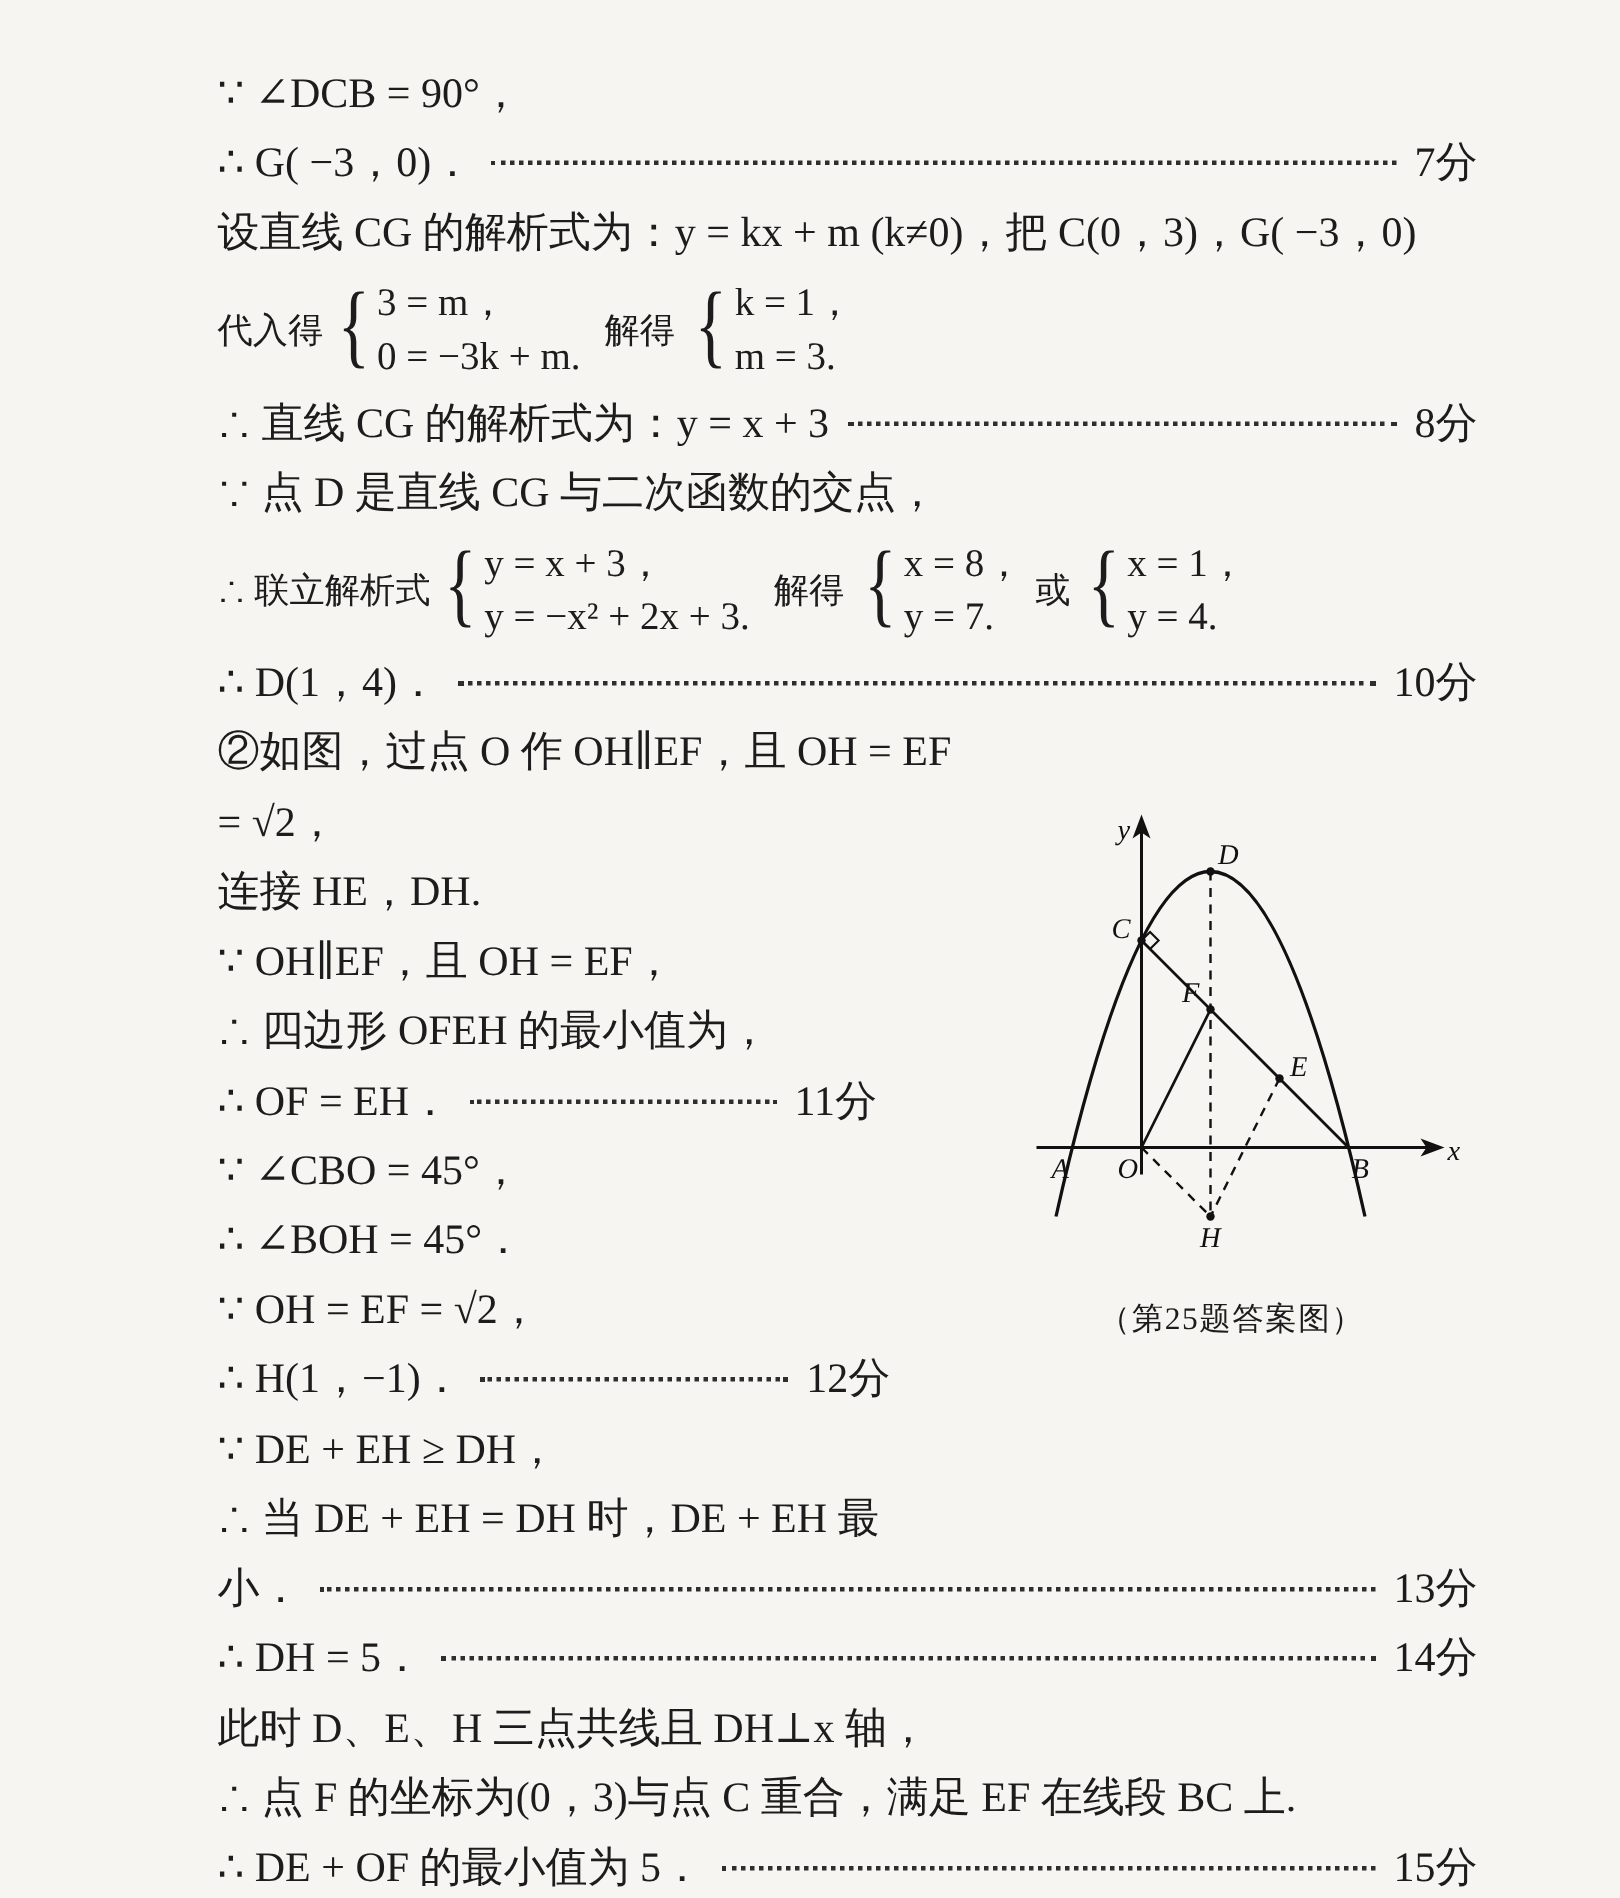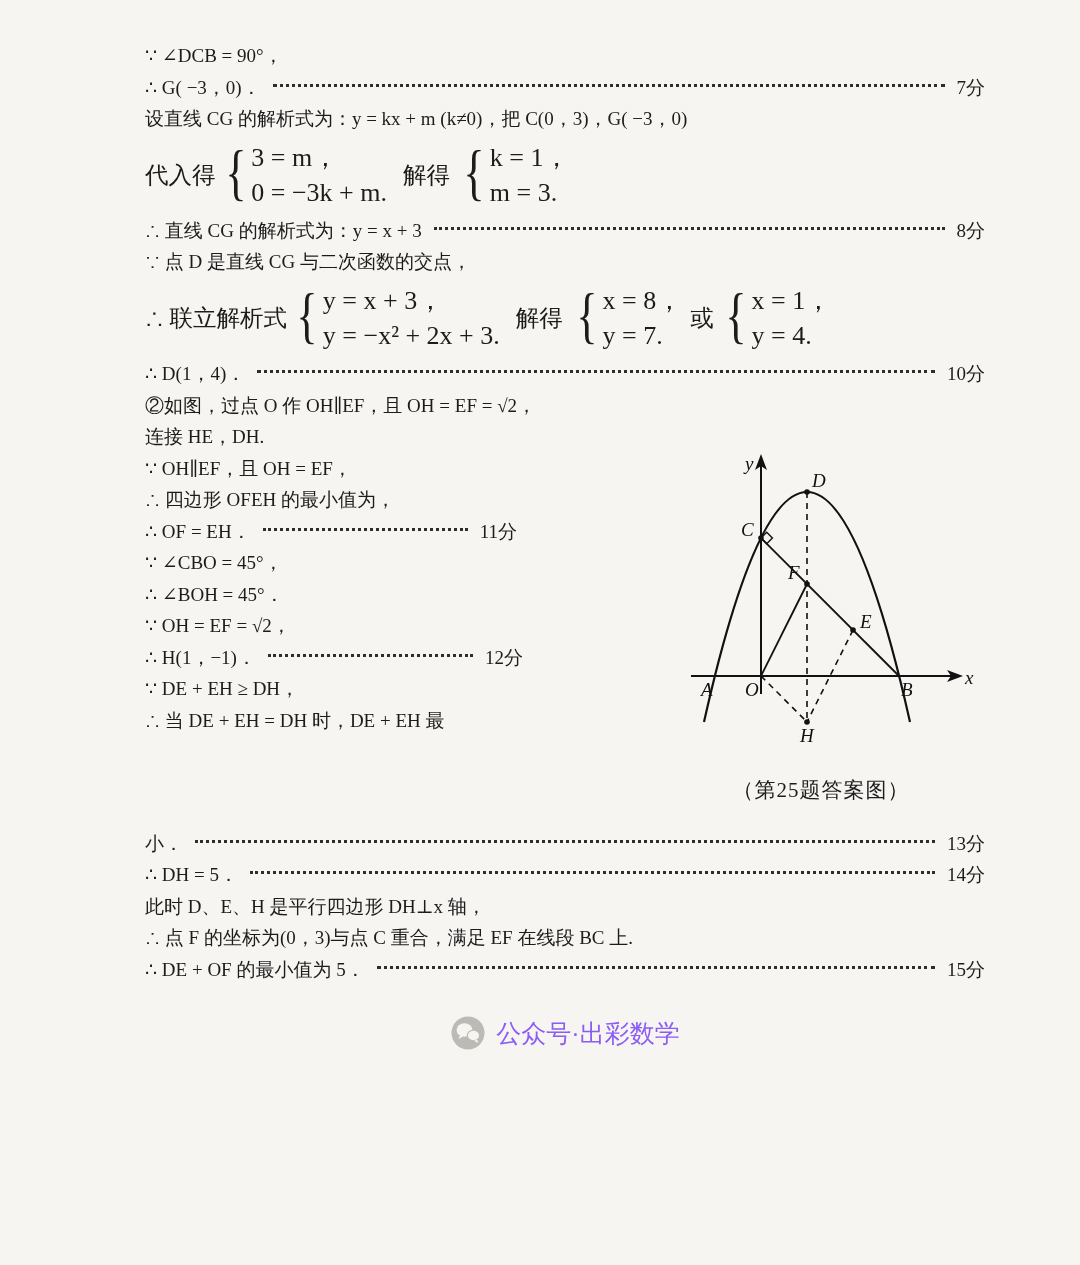--- a/index.html
+++ b/index.html
@@ -6,21 +6,21 @@
   html,body { width:1080px; }
   body {
     height:1265px; overflow:hidden;
     background:#f7f5f1;
     color:#1c1c1c;
     font-family:"Liberation Serif","DejaVu Serif",serif;
   }
   .page { padding:40px 95px 0 145px; }
   .line {
     display:flex; align-items:baseline;
-    font-size:19px; line-height:1.66;
+    font-size:28px; line-height:1.66;
     white-space:pre-wrap;
   }
   .txt { white-space:pre-wrap; }
   .leader {
     flex:1 1 auto; min-width:30px;
     border-bottom:3px dotted #2e2e2e;
     margin:0 12px; transform:translateY(-7px);
   }
   .leader.md { flex:0 0 auto; width:205px; }
   .score { white-space:nowrap; }
@@ -178,21 +178,21 @@
   <div class="line">
     <span class="txt">小．</span>
     <span class="leader"></span>
     <span class="score">13分</span>
   </div>
   <div class="line">
     <span class="txt">∴ DH = 5．</span>
     <span class="leader"></span>
     <span class="score">14分</span>
   </div>
-  <div class="line"><span class="txt">此时 D、E、H 是平行四边形 DH⊥x 轴，</span></div>
+  <div class="line"><span class="txt">此时 D、E、H 三点共线且 DH⊥x 轴，</span></div>
   <div class="line"><span class="txt">∴ 点 F 的坐标为(0，3)与点 C 重合，满足 EF 在线段 BC 上.</span></div>
   <div class="line">
     <span class="txt">∴ DE + OF 的最小值为 5．</span>
     <span class="leader"></span>
     <span class="score">15分</span>
   </div>
 
   <div class="footer">
     <svg width="36" height="36" viewBox="0 0 36 36">
       <circle cx="18" cy="18" r="16.5" fill="#bdbab5"></circle>

